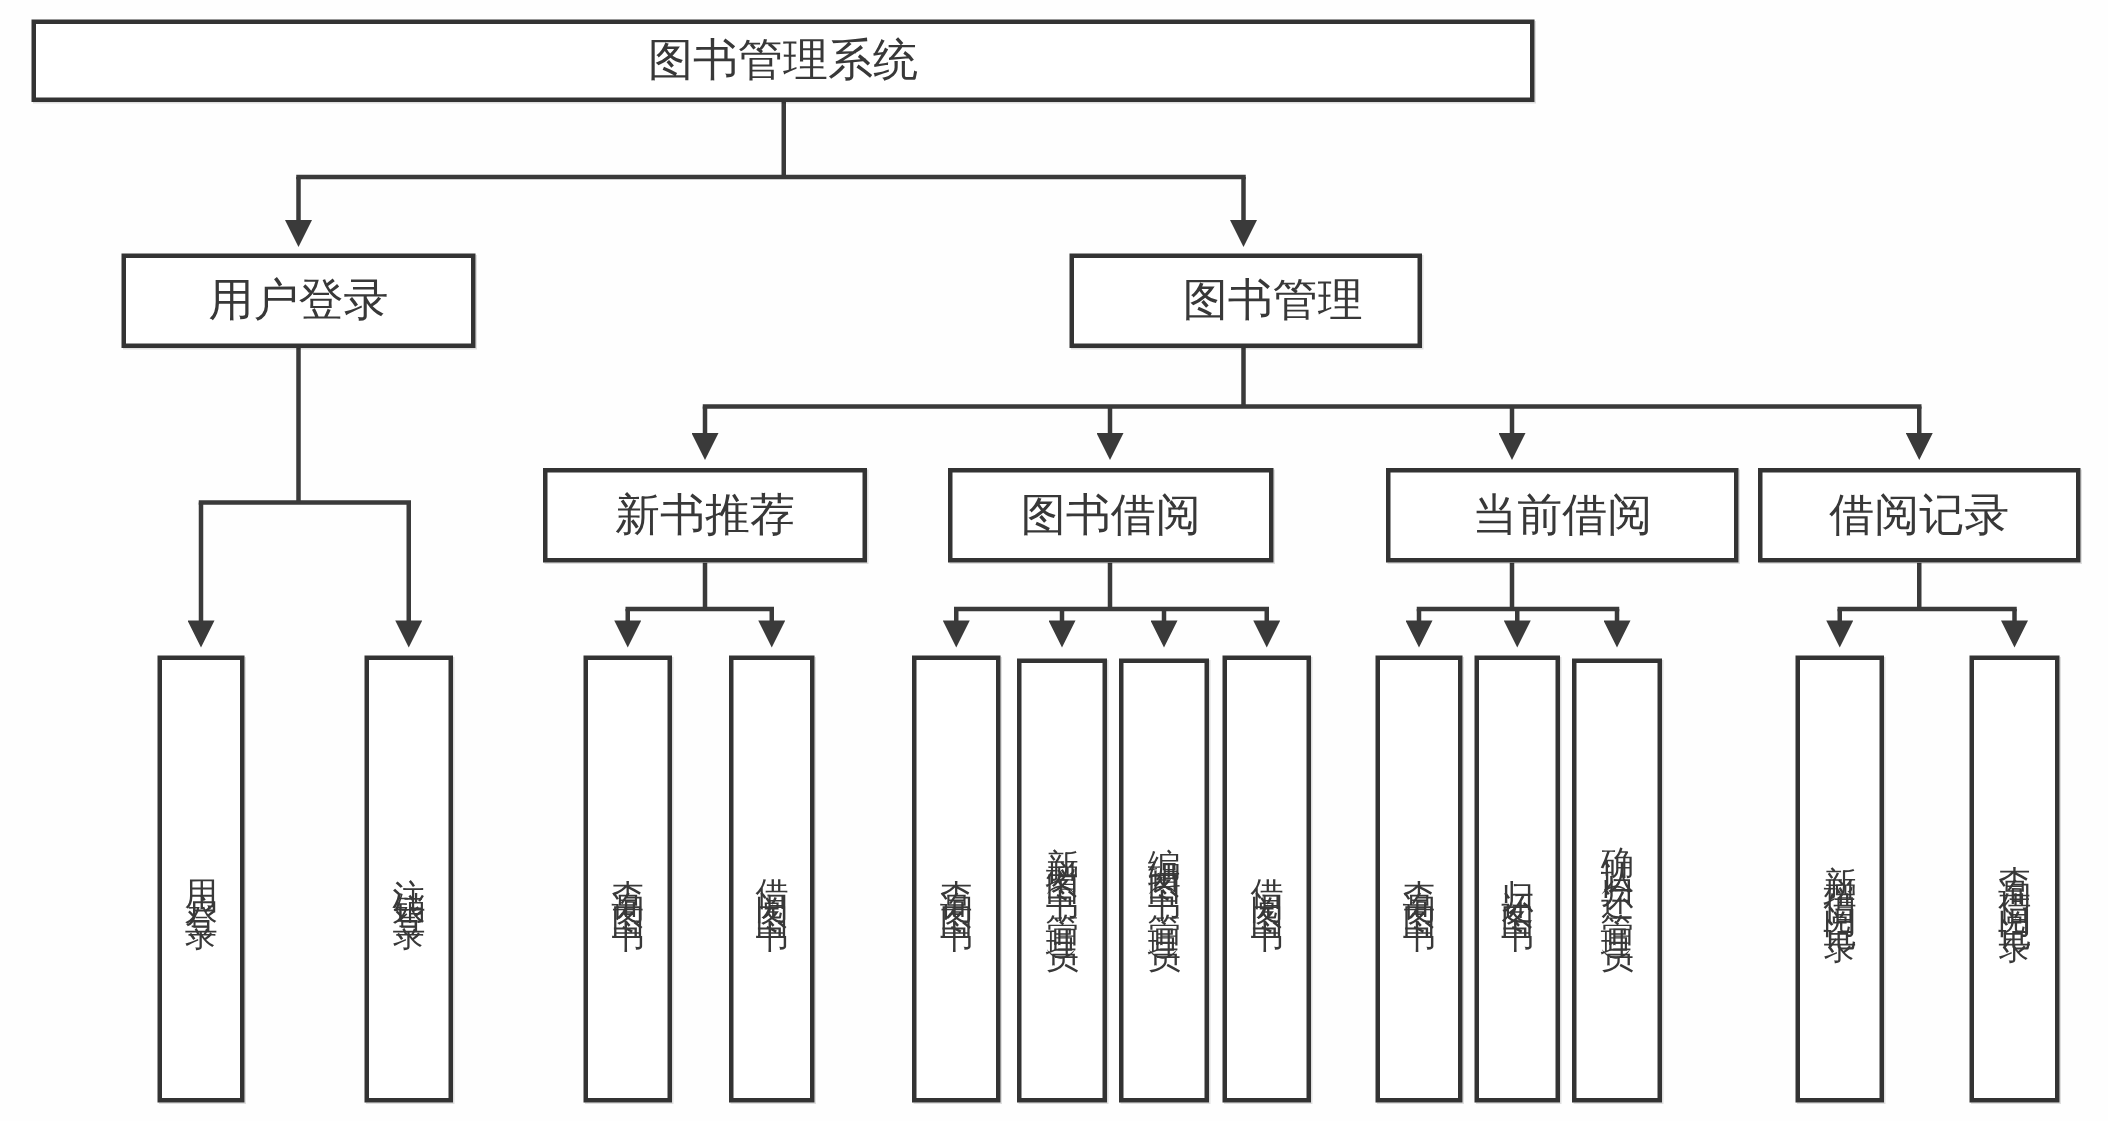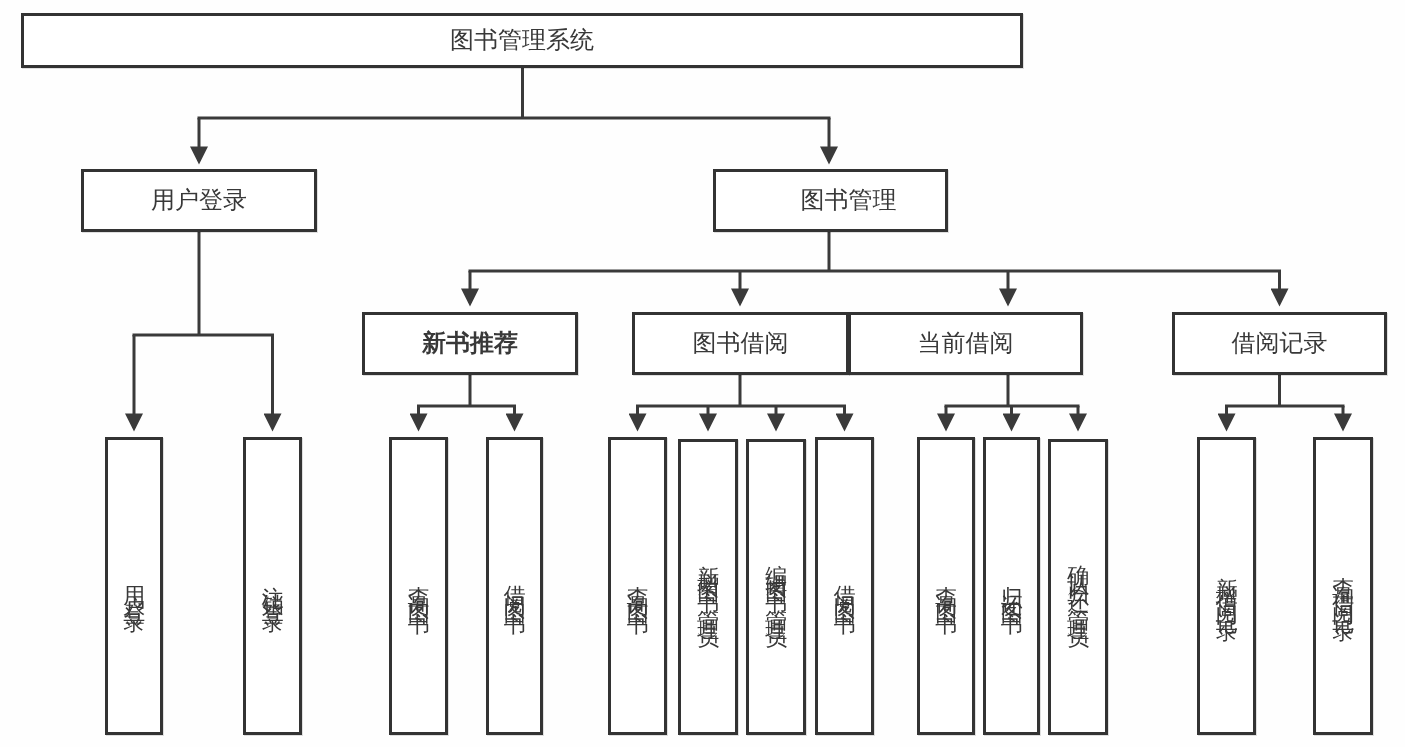--- a/index.html
+++ b/index.html
@@ -34,21 +34,21 @@
   }
   .connectors .arrowhead { fill: var(--line); stroke: none; }
   .node {
     position: absolute;
     border: 3px solid var(--border);
     background: #ffffff;
     color: var(--text);
     display: flex;
     align-items: center;
     justify-content: center;
-    font-size: 24px;
+    font-size: 30px;
     line-height: 1.2;
     box-shadow: 1px 1px 0 rgba(0,0,0,0.12);
   }
   .vnode {
     writing-mode: vertical-rl;
     text-orientation: mixed;
     letter-spacing: 9px;
     font-size: 22px;
   }
   .watermark {
@@ -119,23 +119,23 @@
       <line x1="1226.5" y1="406" x2="1226.5" y2="428" marker-end="url(#arrow)"></line>
       <line x1="1343" y1="406" x2="1343" y2="428" marker-end="url(#arrow)"></line>
     </g>
   </svg>
 
   <div class="node" style="left:21px; top:13px; width:1002px; height:55px;">图书管理系统</div>
 
   <div class="node" style="left:81px; top:169px; width:236px; height:63px;">用户登录</div>
   <div class="node" style="left:713px; top:169px; width:235px; height:63px;padding-left:36px;">图书管理</div>
 
-  <div class="node" style="left:362px; top:312px; width:216px; height:63px;font-weight:bold;">新书推荐</div>
+  <div class="node" style="left:362px; top:312px; width:216px; height:63px;">新书推荐</div>
   <div class="node" style="left:632px; top:312px; width:217px; height:63px;">图书借阅</div>
-  <div class="node" style="left:848px; top:312px; width:235px; height:63px;">当前借阅</div>
+  <div class="node" style="left:924px; top:312px; width:235px; height:63px;">当前借阅</div>
   <div class="node" style="left:1172px; top:312px; width:215px; height:63px;">借阅记录</div>
 
   <div class="node vnode" style="left:105px; top:437px; width:58px; height:298px;">用户登录</div>
   <div class="node vnode" style="left:243px; top:437px; width:59px; height:298px;">注销登录</div>
 
   <div class="node vnode" style="left:389px; top:437px; width:59px; height:298px;">查询图书</div>
   <div class="node vnode" style="left:486px; top:437px; width:57px; height:298px;">借阅图书</div>
 
   <div class="node vnode" style="left:608px; top:437px; width:59px; height:298px;">查询图书</div>
   <div class="node vnode" style="left:678px; top:439px; width:60px; height:296px;">新增图书（管理员）</div>

